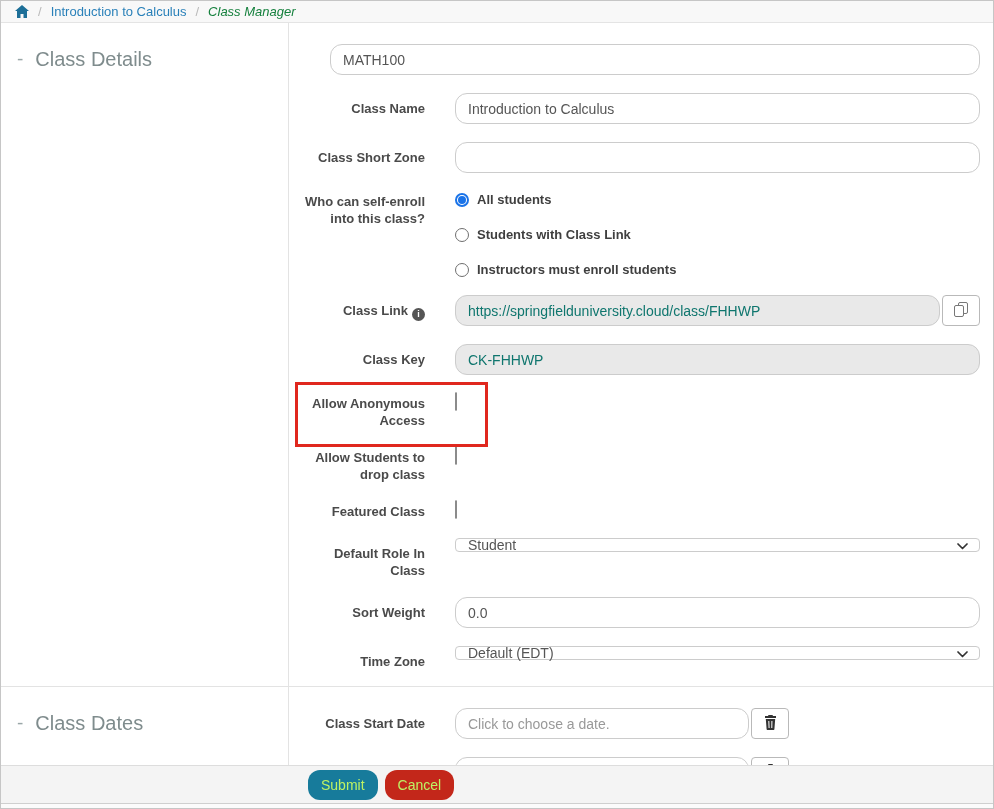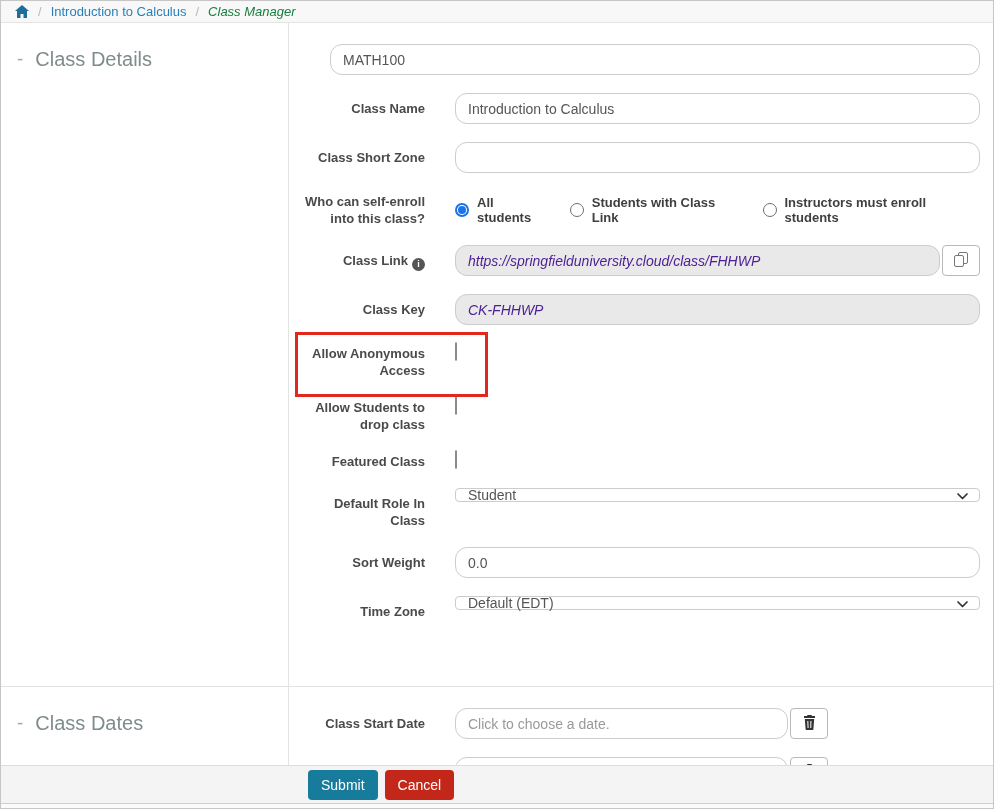--- a/index.html
+++ b/index.html
@@ -47,61 +47,61 @@
   .row{display:flex;margin-bottom:18px;}
   .lbl{flex:none;width:125px;text-align:right;font-size:13px;font-weight:bold;
        color:var(--label-text);line-height:17px;padding-top:7px;}
   .row.check .lbl, .row.radio-row .lbl{padding-top:2px;}
   .ctrl{flex:1;margin-left:30px;min-width:0;}
   .inp{
     width:100%;height:31px;border:1px solid var(--input-border);border-radius:12px;
     padding:0 12px;font-size:14px;color:var(--input-text);font-family:inherit;background:#fff;outline:none;
   }
   .inp::placeholder{color:#999;}
-  .inp.readonly{background:var(--readonly-bg);color:#4c1d95;font-style:italic;}
+  .inp.readonly{background:var(--readonly-bg);color:#0f766e;}
   .input-group{display:flex;gap:2px;}
   .input-group .inp{flex:1;min-width:0;}
   .icon-btn{
     flex:none;width:38px;height:31px;border:1px solid #b9b9b9;border-radius:4px;
     background:#fff;display:flex;align-items:center;justify-content:center;cursor:pointer;padding:0;
   }
   
-  .radios{display:flex;flex-direction:row;gap:20px;padding-top:1px;}
+  .radios{display:flex;flex-direction:column;gap:20px;padding-top:1px;}
   .radio-opt{display:flex;align-items:center;gap:8px;cursor:pointer;}
   .radio{flex:none;width:14px;height:14px;border-radius:50%;border:1px solid #6f6f6f;background:#fff;position:relative;}
   .radio.selected{border:2px solid var(--radio-selected);}
   .radio.selected .dot{position:absolute;inset:1px;border-radius:50%;background:var(--radio-selected);}
   .opt-label{font-size:13px;font-weight:bold;color:#3f3f3f;line-height:15px;}
   
   .checkbox{flex:none;width:13px;height:13px;border:1px solid #8b8b8b;border-radius:2px;background:#fff;margin-top:3px;cursor:pointer;}
   .row.highlight{position:relative;}
   .row.highlight::before{
     content:"";position:absolute;left:-5px;top:-11px;width:187px;height:59px;
     border:3px solid var(--highlight-red);pointer-events:none;
   }
   
   .select{
     width:100%;height:14px;border:1px solid var(--input-border);border-radius:4px;background:#fff;
     display:flex;align-items:center;justify-content:space-between;padding:0 11px 0 12px;
     font-size:14px;color:var(--input-text);cursor:pointer;
   }
   
   .date-group{display:flex;gap:2px;}
-  .date-inp{width:333px;flex:none;}
+  .date-inp{width:294px;flex:none;}
   .info-icon{
     display:inline-flex;width:13px;height:13px;border-radius:50%;background:#555;color:#fff;
     font-size:9px;font-weight:bold;align-items:center;justify-content:center;margin-left:4px;
     vertical-align:-2px;font-style:normal;
   }
   
   .footer{
     flex:none;height:38px;background:var(--footer-bg);border-top:1px solid #dddddd;
     display:flex;align-items:center;padding-left:307px;gap:7px;
   }
-  .btn{height:30px;padding:4px 13px;border:none;border-radius:4px;color:#ffffff;font-size:14px;font-family:inherit;cursor:pointer;}
+  .btn{height:30px;padding:4px 13px;border:none;border-radius:12px;color:#bef264;font-size:14px;font-family:inherit;cursor:pointer;}
   .btn.submit{background:var(--submit-bg);}
   .btn.cancel{background:var(--cancel-bg);}
   .page-bottom{flex:none;height:5px;background:#fbfbfb;border-top:1px solid #cfcfcf;}
 </style>
 </head>
 <body>
 
 <div class="page">
 
   <div class="breadcrumb">

